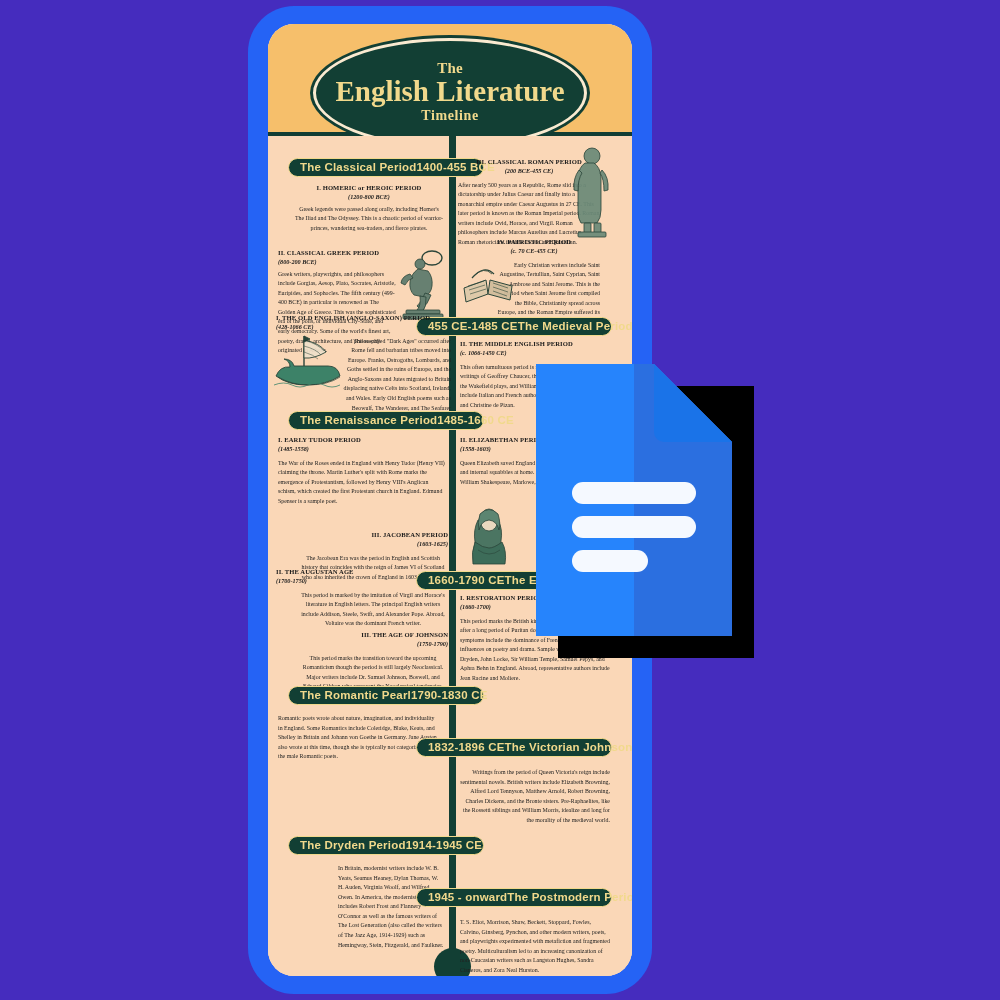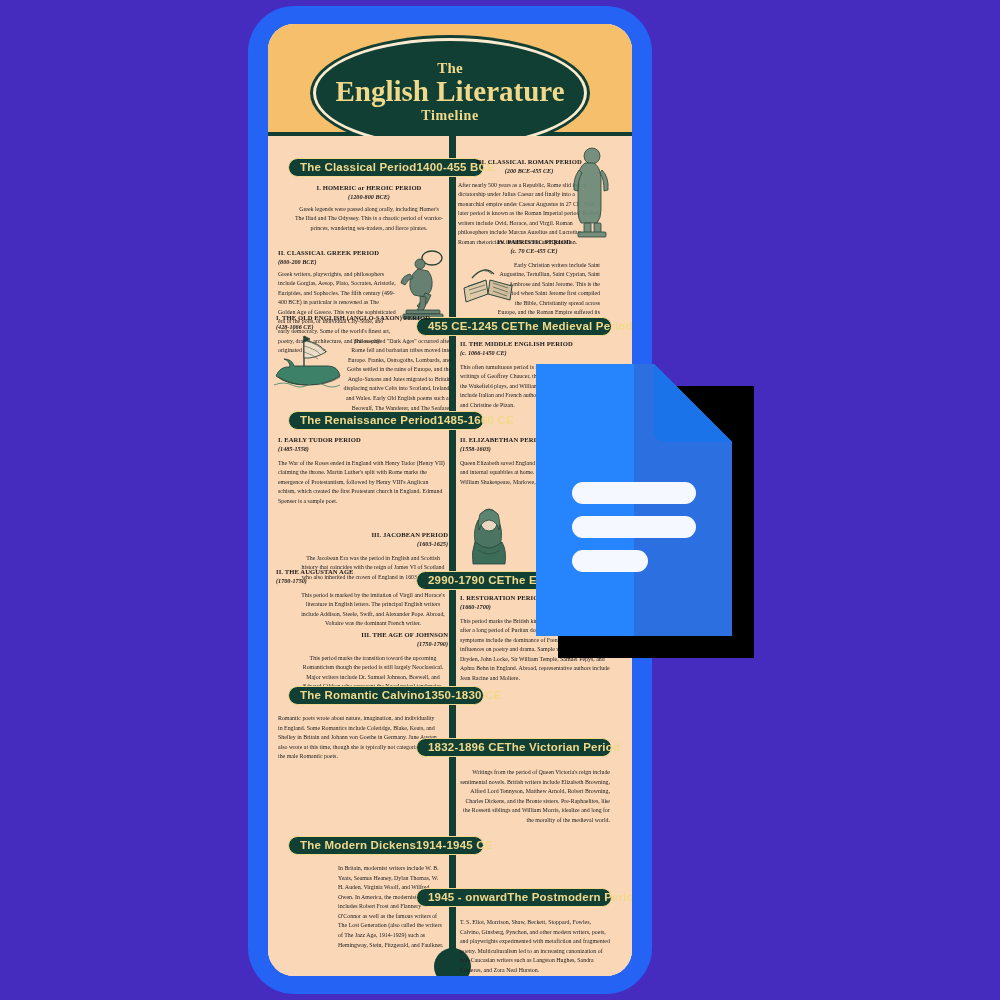--- a/index.html
+++ b/index.html
@@ -169,21 +169,21 @@
               <path d="M4 30 L26 22 L28 36 L6 44 Z"></path>
               <path d="M28 36 L30 22 L52 28 L50 42 Z" fill="#CFBC9B"></path>
               <path d="M8 28 L24 23 M9 32 L25 27 M10 36 L26 31" stroke-width="0.6" fill="none"></path>
               <path d="M33 25 L48 30 M33 29 L48 34 M33 33 L47 38" stroke-width="0.6" fill="none"></path>
               <path d="M12 20 q12 -14 22 -4" fill="none" stroke-width="1.2"></path>
               <path d="M14 18 q10 -10 18 -2" fill="none" stroke-width="0.8"></path>
             </g>
           </svg>
 
           <div class="banner" style="left:148px;top:181px;width:196px;">
-            <span>455 CE-1245 CE</span>
+            <span>455 CE-1485 CE</span>
             <span>The Medieval Period</span>
           </div>
 
           <div class="blk ta-l" style="left:8px;top:178px;width:175px;">
             <h4>I. THE OLD ENGLISH (ANGLO-SAXON) PERIOD</h4>
             <div class="yr">(428-1066 CE)</div>
             <p class="ta-r" style="margin-top:6px;margin-left:62px;width:113px;">The so-called "Dark Ages" occurred after Rome fell and barbarian tribes moved into Europe. Franks, Ostrogoths, Lombards, and Goths settled in the ruins of Europe, and the Anglo-Saxons and Jutes migrated to Britain displacing native Celts into Scotland, Ireland, and Wales. Early Old English poems such as Beowulf, The Wanderer, and The Seafarer originated sometime late in the Anglo-Saxon period.</p>
           </div>
 
           <svg class="ill" style="left:6px;top:196px;" width="68" height="58" viewBox="0 0 68 58">
@@ -231,21 +231,21 @@
             </g>
           </svg>
 
           <div class="blk ta-c" style="left:30px;top:395px;width:150px;">
             <h4 class="ta-r">III. JACOBEAN PERIOD</h4>
             <div class="yr ta-r">(1603-1625)</div>
             <p class="ta-c" style="margin-top:6px;">The Jacobean Era was the period in English and Scottish history that coincides with the reign of James VI of Scotland who also inherited the crown of England in 1603 as James I.</p>
           </div>
 
           <div class="banner" style="left:148px;top:435px;width:196px;">
-            <span>2990-1790 CE</span>
+            <span>1660-1790 CE</span>
             <span>The Enlightenment</span>
           </div>
 
           <div class="blk ta-l" style="left:192px;top:458px;width:150px;">
             <h4>I. RESTORATION PERIOD</h4>
             <div class="yr">(1660-1700)</div>
             <p style="margin-top:6px;">This period marks the British king's restoration to the throne after a long period of Puritan domination in England. Its symptoms include the dominance of French and Classical influences on poetry and drama. Sample writers include John Dryden, John Locke, Sir William Temple, Samuel Pepys, and Aphra Behn in England. Abroad, representative authors include Jean Racine and Moliere.</p>
           </div>
 
           <div class="blk ta-l" style="left:8px;top:432px;width:172px;">
@@ -254,39 +254,39 @@
             <p class="ta-c" style="margin-top:6px;margin-left:22px;width:150px;">This period is marked by the imitation of Virgil and Horace's literature in English letters. The principal English writers include Addison, Steele, Swift, and Alexander Pope. Abroad, Voltaire was the dominant French writer.</p>
           </div>
 
           <div class="blk" style="left:8px;top:495px;width:172px;">
             <h4 class="ta-r">III. THE AGE OF JOHNSON</h4>
             <div class="yr ta-r">(1750-1790)</div>
             <p class="ta-c" style="margin-top:6px;margin-left:22px;width:150px;">This period marks the transition toward the upcoming Romanticism though the period is still largely Neoclassical. Major writers include Dr. Samuel Johnson, Boswell, and Edward Gibbon who represent the Neoclassical tendencies.</p>
           </div>
 
           <div class="banner" style="left:20px;top:550px;width:196px;">
-            <span>The Romantic Calvino</span>
-            <span>1350-1830 CE</span>
+            <span>The Romantic Pearl</span>
+            <span>1790-1830 CE</span>
           </div>
 
           <div class="blk ta-l" style="left:10px;top:578px;width:160px;">
             <p>Romantic poets wrote about nature, imagination, and individuality in England. Some Romantics include Coleridge, Blake, Keats, and Shelley in Britain and Johann von Goethe in Germany. Jane Austen also wrote at this time, though she is typically not categorized with the male Romantic poets.</p>
           </div>
 
           <div class="banner" style="left:148px;top:602px;width:196px;">
             <span>1832-1896 CE</span>
-            <span>The Victorian Period</span>
+            <span>The Victorian Johnson</span>
           </div>
 
           <div class="blk" style="left:192px;top:632px;width:150px;">
             <p class="ta-r">Writings from the period of Queen Victoria's reign include sentimental novels. British writers include Elizabeth Browning, Alfred Lord Tennyson, Matthew Arnold, Robert Browning, Charles Dickens, and the Bronte sisters. Pre-Raphaelites, like the Rossetti siblings and William Morris, idealize and long for the morality of the medieval world.</p>
           </div>
 
           <div class="banner" style="left:20px;top:700px;width:196px;">
-            <span>The Modern Dickens</span>
+            <span>The Dryden Period</span>
             <span>1914-1945 CE</span>
           </div>
 
           <div class="blk" style="left:70px;top:728px;width:106px;">
             <p class="ta-l">In Britain, modernist writers include W. B. Yeats, Seamus Heaney, Dylan Thomas, W. H. Auden, Virginia Woolf, and Wilfred Owen. In America, the modernist period includes Robert Frost and Flannery O'Connor as well as the famous writers of The Lost Generation (also called the writers of The Jazz Age, 1914-1929) such as Hemingway, Stein, Fitzgerald, and Faulkner.</p>
           </div>
 
           <div class="banner" style="left:148px;top:752px;width:196px;">
             <span>1945 - onward</span>
             <span>The Postmodern Period</span>

